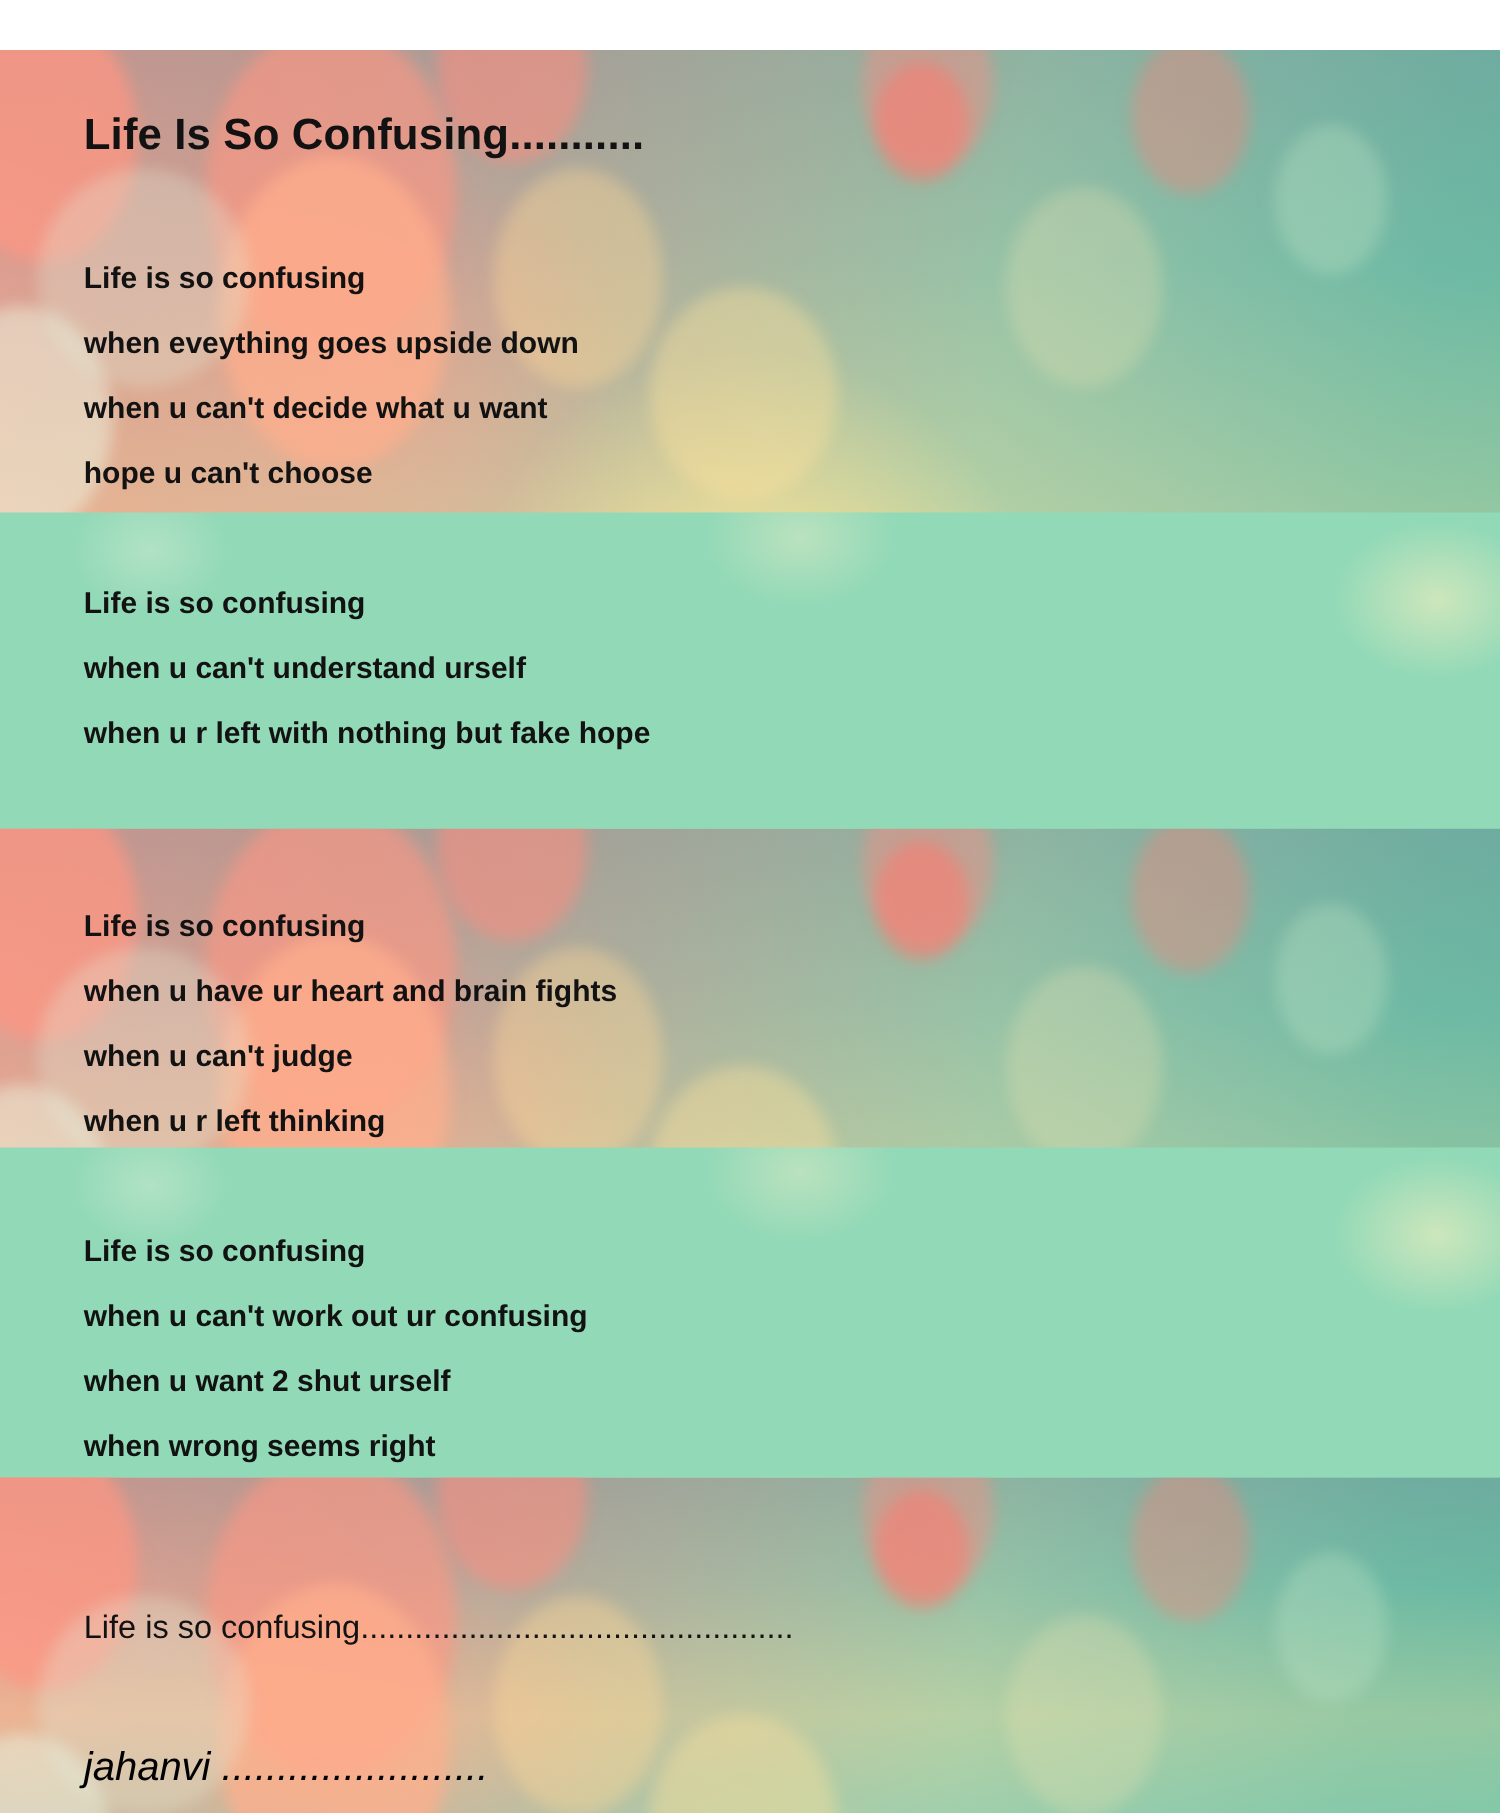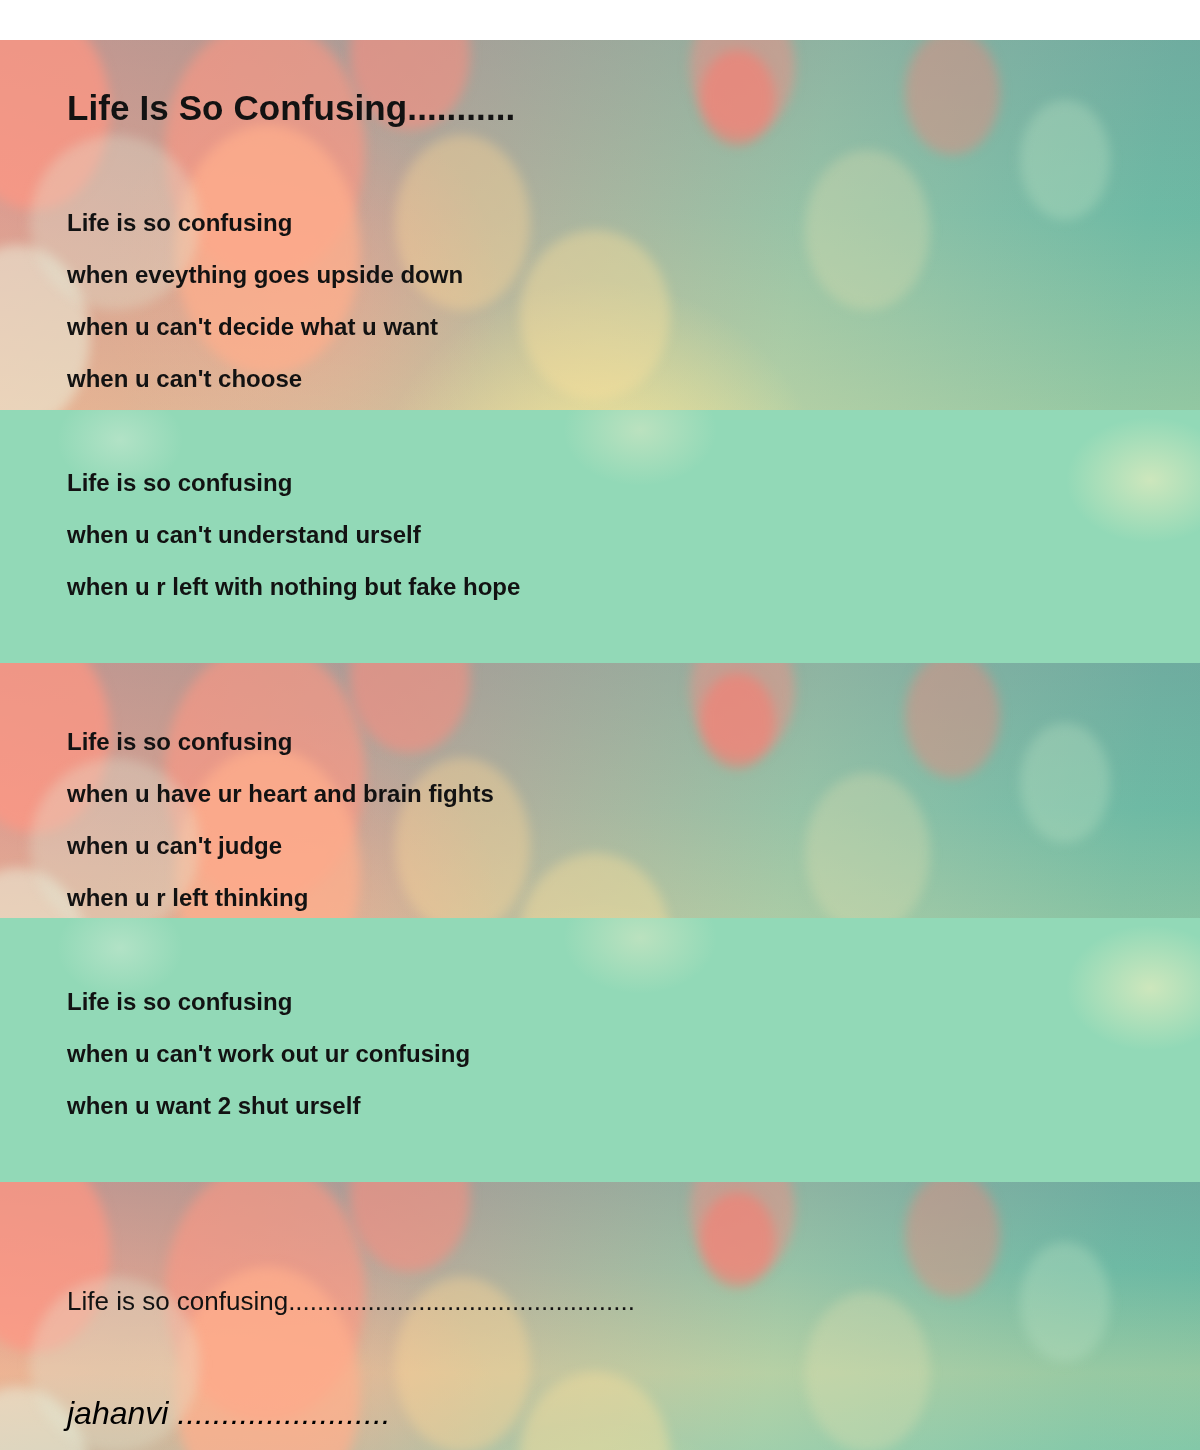--- a/index.html
+++ b/index.html
@@ -219,40 +219,41 @@
   </div>
 
   <div class="poem">
 
     <div class="poem-title">Life Is So Confusing...........</div>
 
     <div class="stanza stanza-1">
       <div class="line">Life is so confusing</div>
       <div class="line">when eveything goes upside down</div>
       <div class="line">when u can't decide what u want</div>
-      <div class="line">when u can't choose</div>
+      <div class="line">hope u can't choose</div>
     </div>
 
     <div class="stanza stanza-2">
       <div class="line">Life is so confusing</div>
       <div class="line">when u can't understand urself</div>
       <div class="line">when u r left with nothing but fake hope</div>
     </div>
 
     <div class="stanza stanza-3">
       <div class="line">Life is so confusing</div>
       <div class="line">when u have ur heart and brain fights</div>
       <div class="line">when u can't judge</div>
       <div class="line">when u r left thinking</div>
     </div>
 
     <div class="stanza stanza-4">
       <div class="line">Life is so confusing</div>
       <div class="line">when u can't work out ur confusing</div>
       <div class="line">when u want 2 shut urself</div>
+      <div class="line">when wrong seems right</div>
     </div>
 
     <div class="closing">Life is so confusing................................................</div>
 
     <div class="signature">jahanvi ........................</div>
 
   </div>
 
 </div>
 

